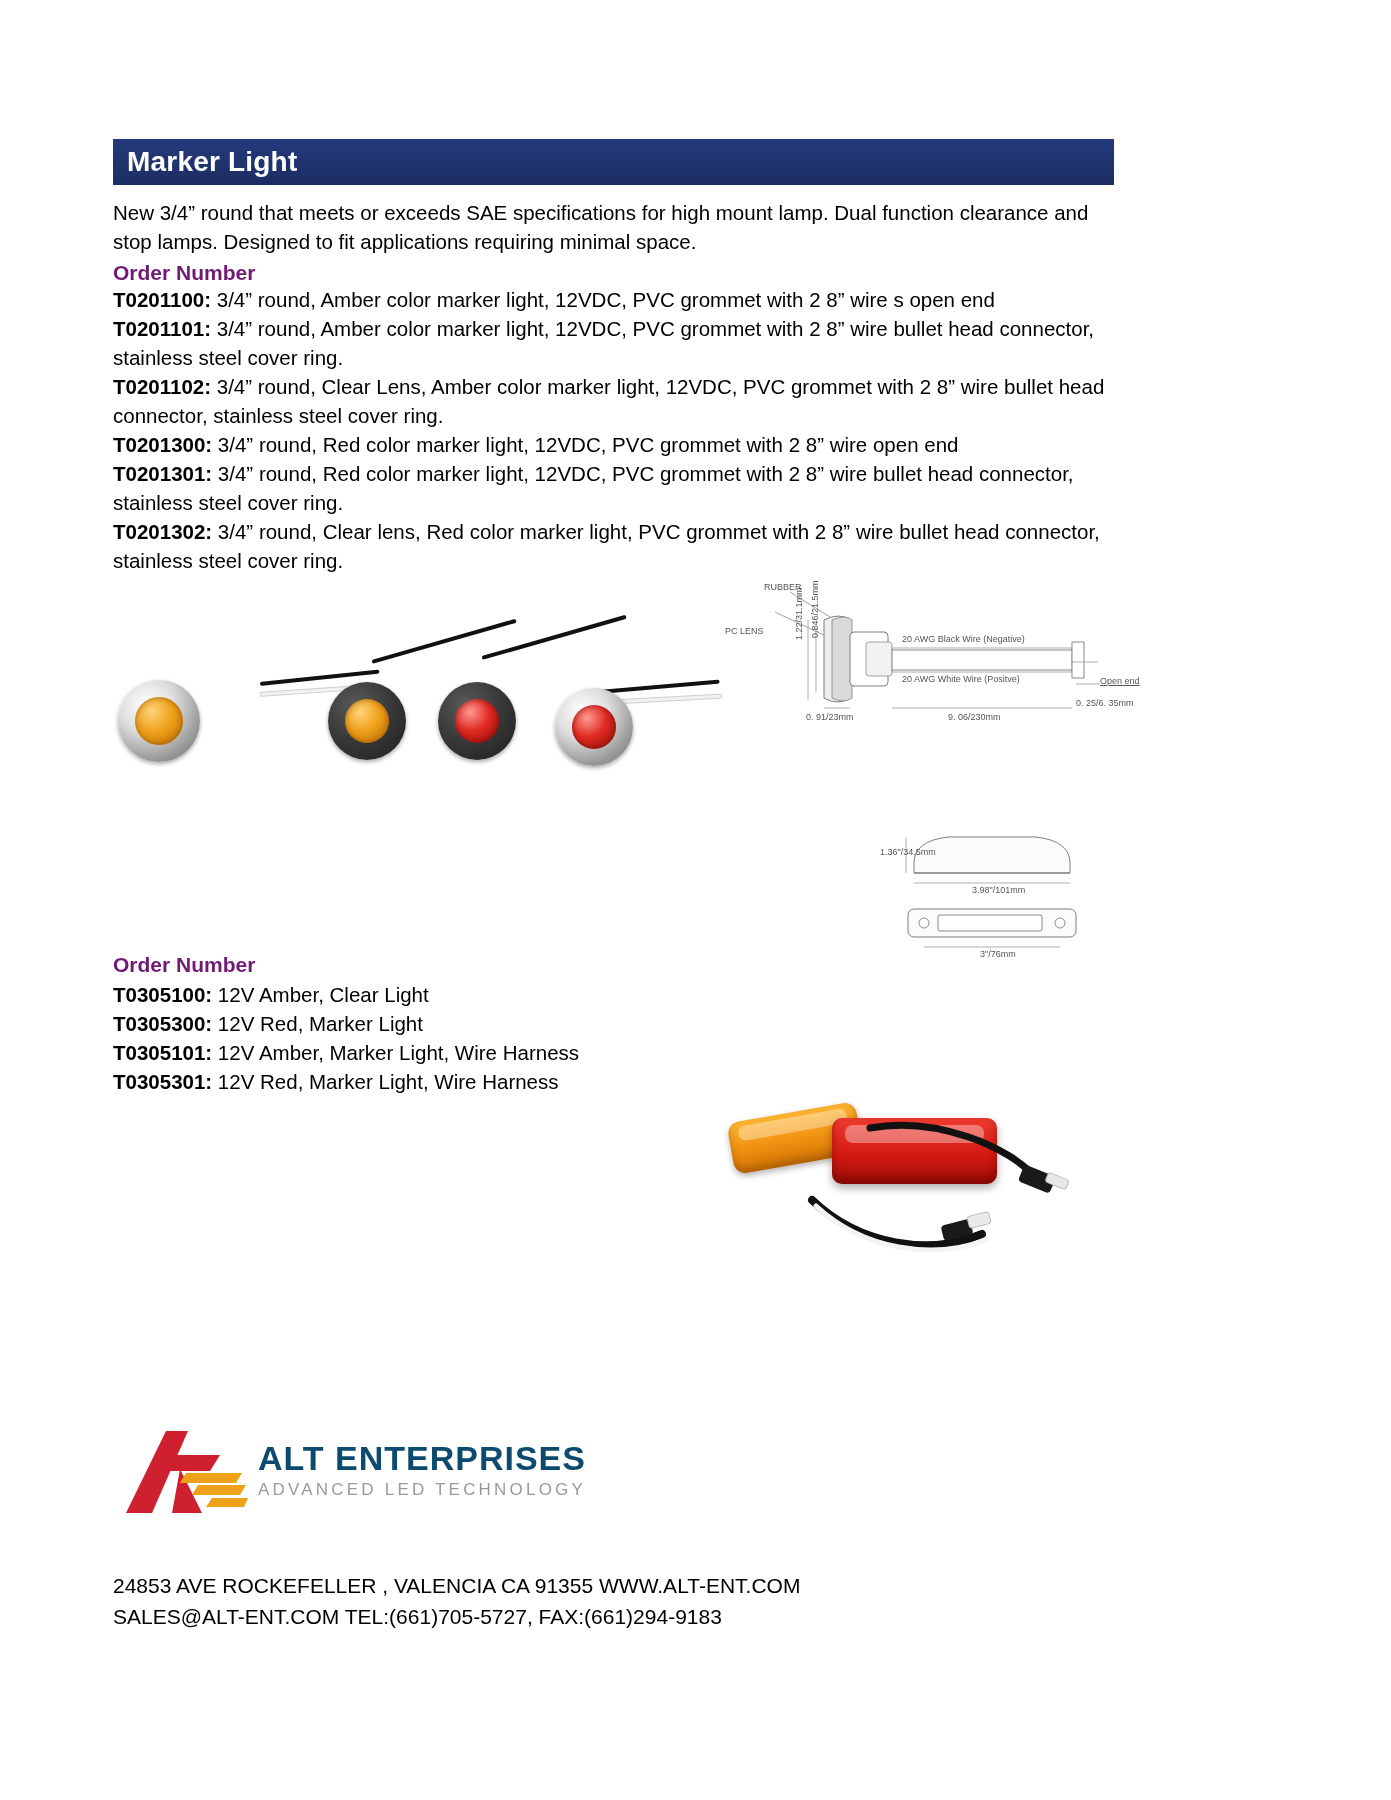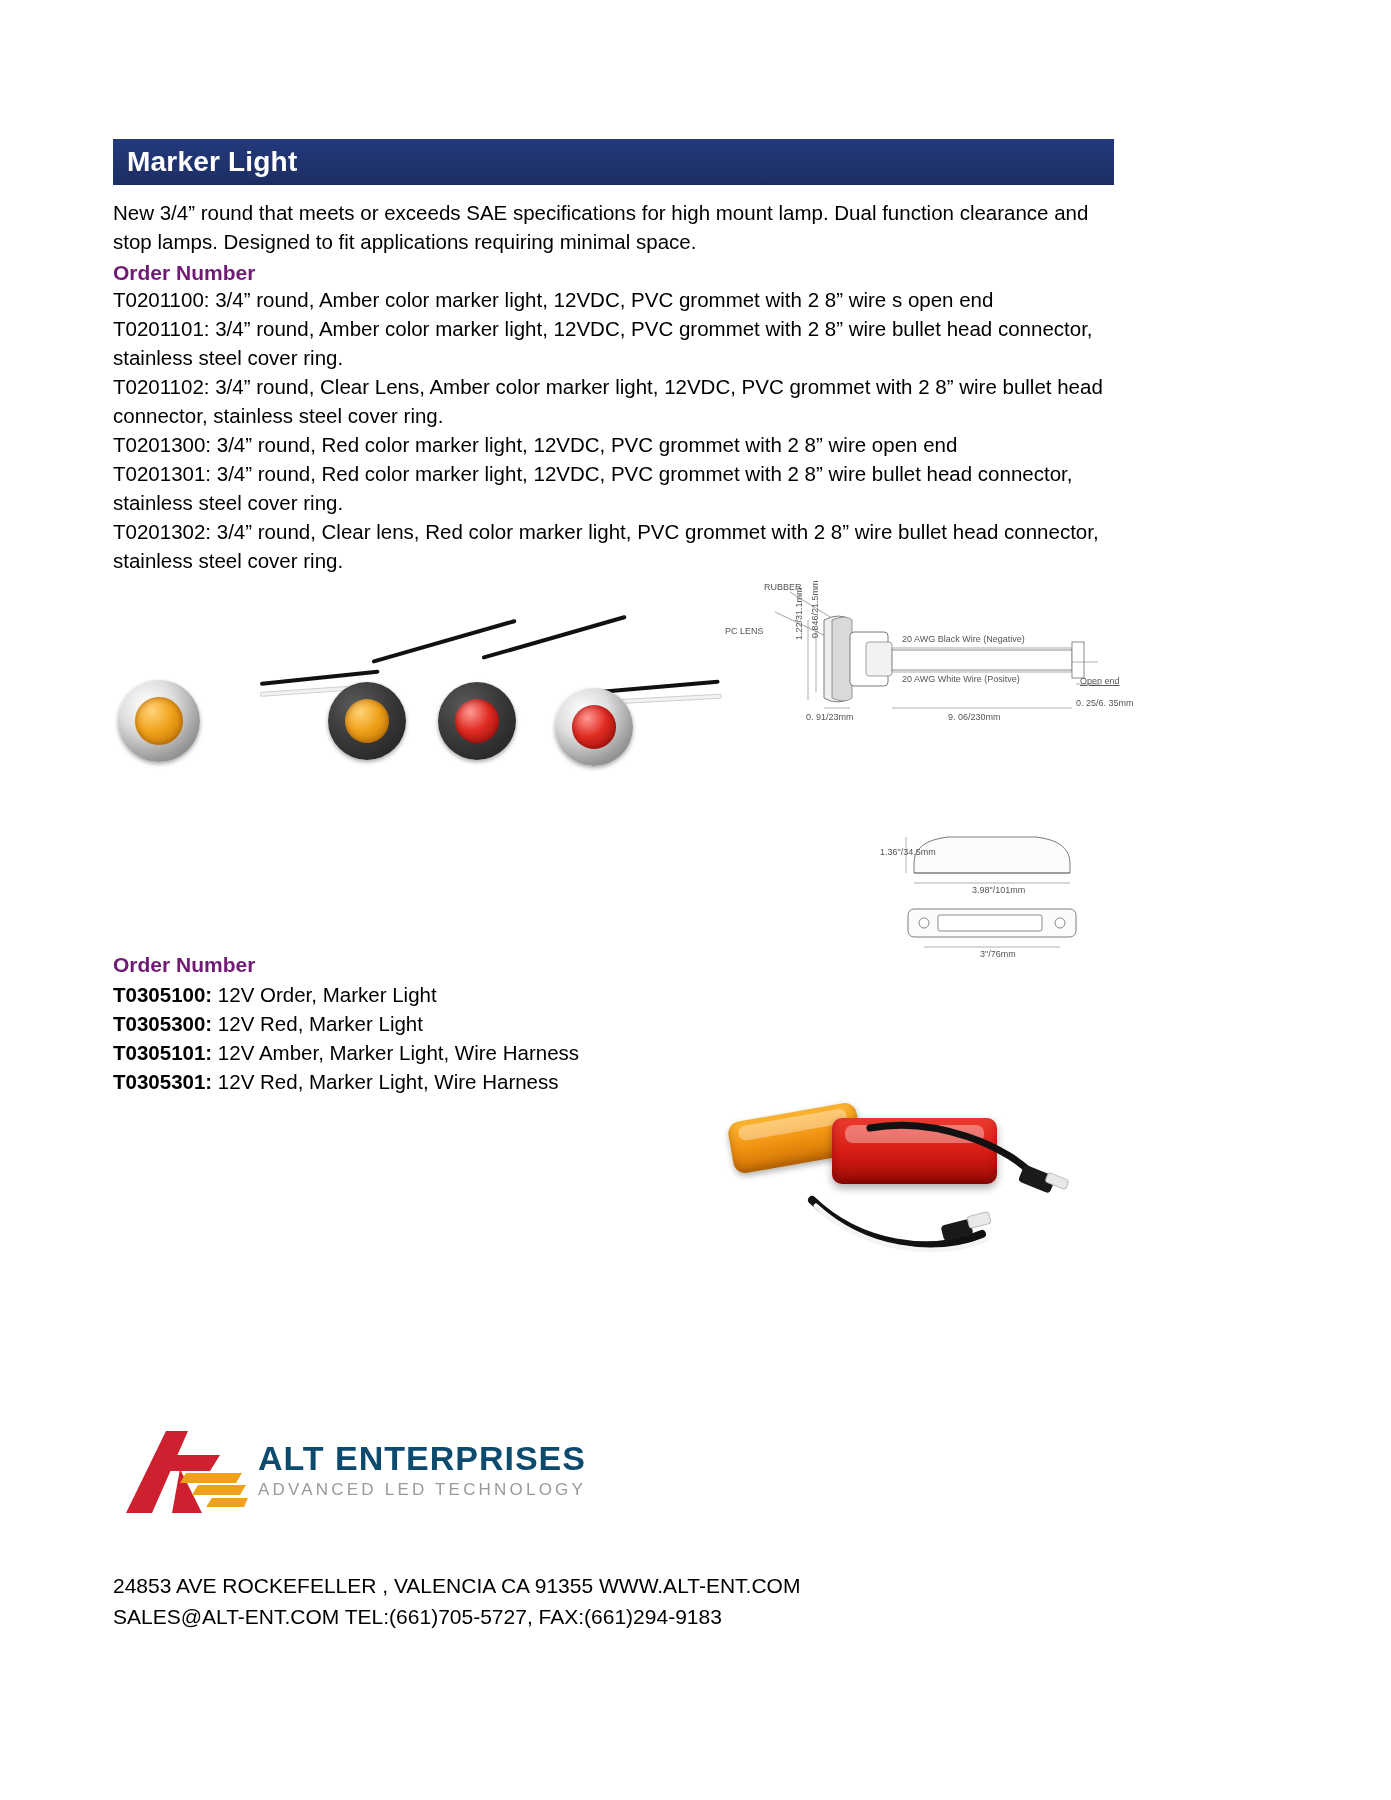--- a/index.html
+++ b/index.html
@@ -65,21 +65,21 @@
     left: 113px;
     top: 285px;
     width: 1000px;
     font-size: 20.5px;
     line-height: 29px;
   }
   .spec-list .item {
     margin: 0;
   }
   .spec-list .code {
-    font-weight: normal;
+    font-weight: bold;
   }
 
   
   .order2 {
     position: absolute;
     left: 113px;
     top: 950px;
     width: 620px;
     font-size: 20.5px;
     line-height: 29px;
@@ -319,21 +319,21 @@
       <line x1="104" y1="128" x2="130" y2="128" stroke="#8c8c8c" stroke-width="0.7"></line>
       <line x1="172" y1="128" x2="352" y2="128" stroke="#8c8c8c" stroke-width="0.7"></line>
       <line x1="356" y1="104" x2="380" y2="104" stroke="#8c8c8c" stroke-width="0.7"></line>
       <line x1="352" y1="82" x2="378" y2="82" stroke="#8c8c8c" stroke-width="0.7"></line>
     </svg>
 
     <span class="tech-label" style="left:24px; top:2px;padding-left:20px;">RUBBER</span>
     <span class="tech-label" style="left:5px; top:26px;margin-top:20px;">PC LENS</span>
     <span class="tech-label" style="left:182px; top:54px;">20 AWG Black Wire (Negative)</span>
     <span class="tech-label" style="left:182px; top:94px;">20 AWG White Wire (Positve)</span>
-    <span class="tech-label" style="left:360px; top:96px;text-decoration:underline;">Open end</span>
+    <span class="tech-label" style="left:380px; top:96px;text-decoration:underline;">Open end</span>
     <span class="tech-label" style="left:74px; top:60px; transform:rotate(-90deg); transform-origin:left top;">1.22/31.1mm</span>
     <span class="tech-label" style="left:90px; top:58px; transform:rotate(-90deg); transform-origin:left top;">0.846/21.5mm</span>
     <span class="tech-label" style="left:86px; top:132px;">0. 91/23mm</span>
     <span class="tech-label" style="left:228px; top:132px;">9. 06/230mm</span>
     <span class="tech-label" style="left:356px; top:118px;">0. 25/6. 35mm</span>
   </div>
 
   <div class="tech2">
     <svg width="260" height="145" viewBox="0 0 260 145">
 
@@ -351,21 +351,21 @@
       <line x1="44" y1="122" x2="180" y2="122" stroke="#8c8c8c" stroke-width="0.7"></line>
     </svg>
     <span class="tech-label" style="left:0px; top:22px;">1.36"/34.5mm</span>
     <span class="tech-label" style="left:92px; top:60px;">3.98"/101mm</span>
     <span class="tech-label" style="left:100px; top:124px;">3"/76mm</span>
   </div>
 
   <div class="order2">
     <div class="order-head">Order Number</div>
     <p class="item" style="margin:0;">
-      <span class="code">T0305100:</span><span> 12V Order, Marker Light</span>
+      <span class="code">T0305100:</span><span> 12V Amber, Clear Light</span>
     </p>
     <p class="item" style="margin:0;">
       <span class="code">T0305300:</span><span> 12V Red, Marker Light</span>
     </p>
     <p class="item" style="margin:0;">
       <span class="code">T0305101:</span><span> 12V Amber, Marker Light, Wire Harness</span>
     </p>
     <p class="item" style="margin:0;">
       <span class="code">T0305301:</span><span> 12V Red, Marker Light, Wire Harness</span>
     </p>

